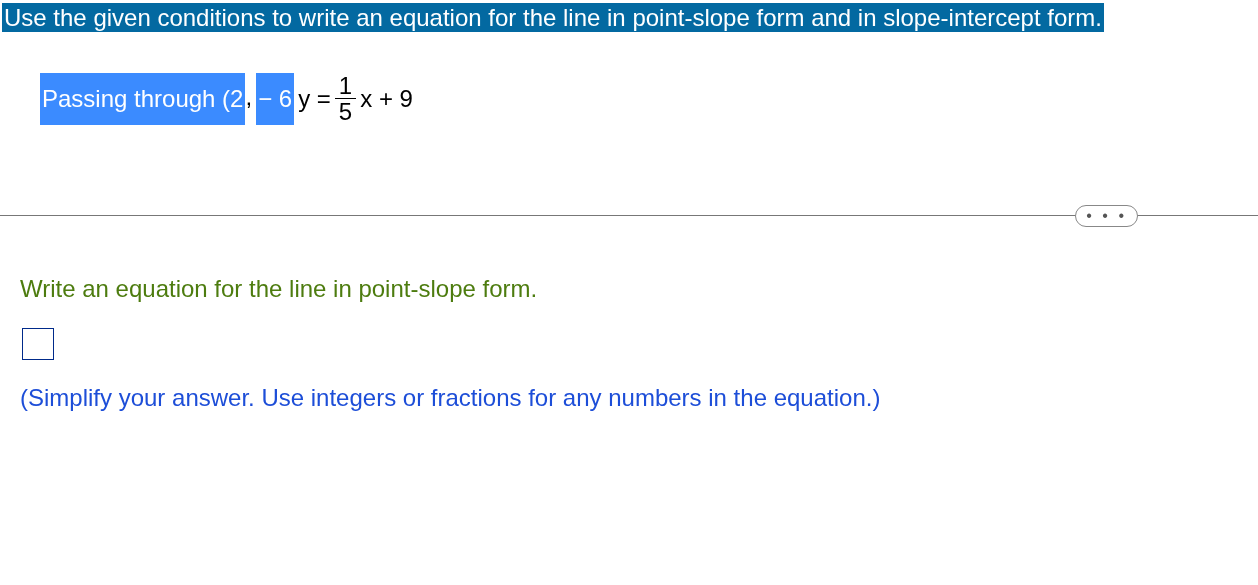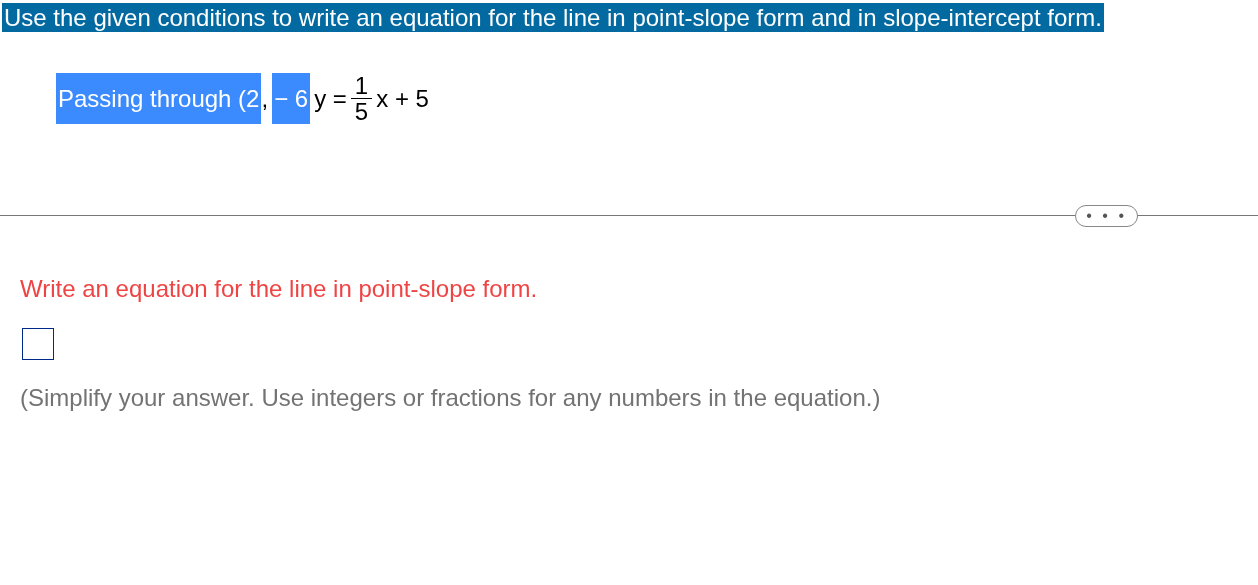--- a/index.html
+++ b/index.html
@@ -16,23 +16,22 @@
       background: #0369a1;
       color: #fff;
       display: inline;
       padding: 1px 2px;
     }
     .top-instruction {
       margin: 2px 0 0 2px;
       line-height: 1.3;
     }
     .conditions-row {
-      margin: 40px 0 0 16px;
+      margin: 40px 0 0 0;
       display: flex;
-      align-items: center;
       flex-wrap: nowrap;
       padding-left: 40px;
     }
     .conditions-text {
       background: #3b8bff;
       color: #fff;
       padding: 10px 2px;
       line-height: 1.3;
       white-space: nowrap;
     }
@@ -80,53 +79,53 @@
       font-size: 16px;
       letter-spacing: 3px;
       color: #555;
       cursor: pointer;
       line-height: 1;
     }
     .prompt-section {
       margin: 50px 0 0 20px;
     }
     .prompt-text {
-      color: #ef4444;
+      color: #4d7c0f;
       margin-bottom: 25px;
     }
     .answer-box {
       width: 32px;
       height: 32px;
       border: 1.5px solid #002a8a;
       margin-bottom: 18px;
       margin-left: 2px;
       display: inline-block;
     }
     .hint-text {
-      color: #737373;
+      color: #1d4ed8;
     }
   </style>
 </head>
 <body>
 
 <div class="top-instruction">
   <span class="highlighted">Use the given conditions to write an equation for the line in point-slope form and in slope-intercept form.</span>
 </div>
 
 <div class="conditions-row">
   <span class="conditions-text">Passing through (2</span>
   <span class="comma-gap">,</span>
   <span class="conditions-text"> − 6</span>
   <span class="equation-tail">
     <span>y = </span>
     <span class="fraction">
       <span class="num">1</span>
       <span class="den">5</span>
     </span>
-    <span>x + 5</span>
+    <span>x + 9</span>
   </span>
 </div>
 
 <div class="divider-row">
   <hr class="hr-line">
   <div class="more-pill">• • •</div>
 </div>
 
 <div class="prompt-section">
   <div class="prompt-text">Write an equation for the line in point-slope form.</div>

